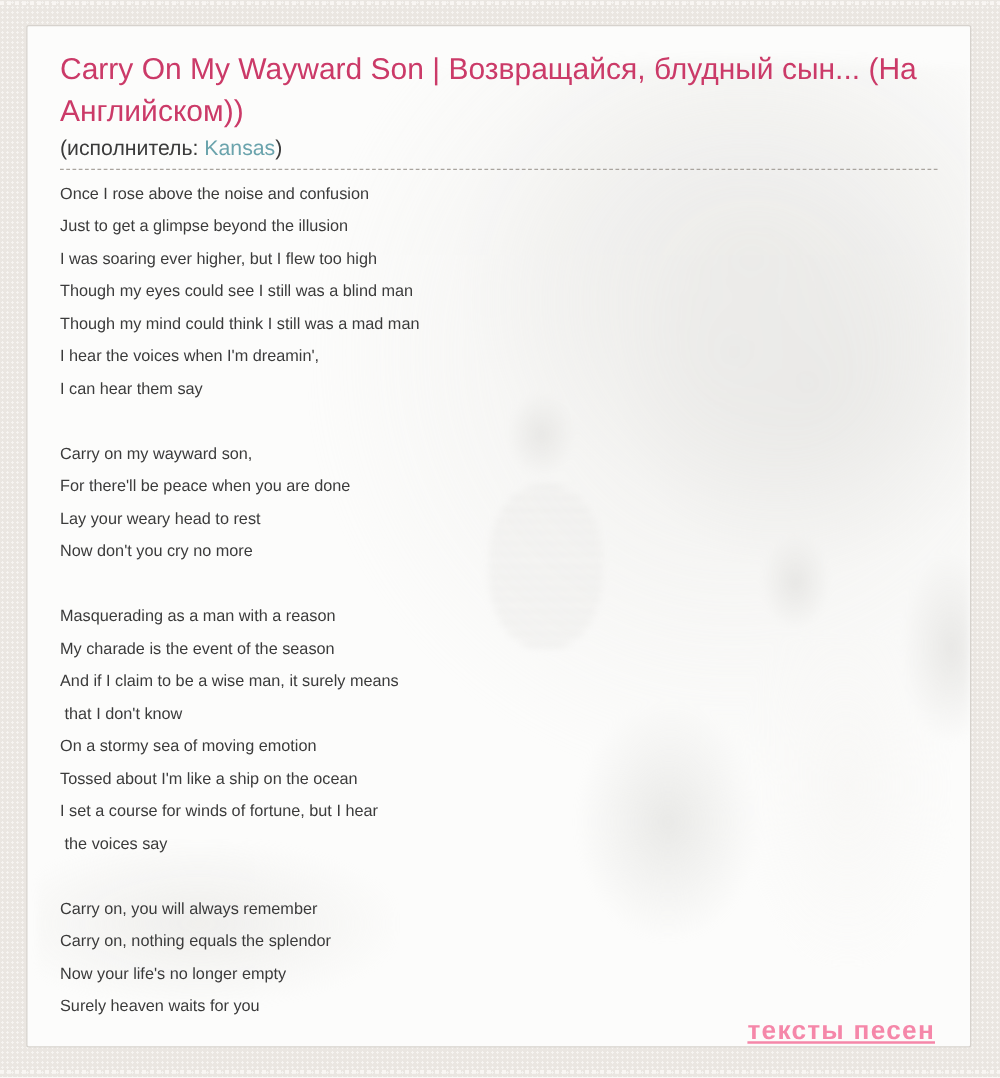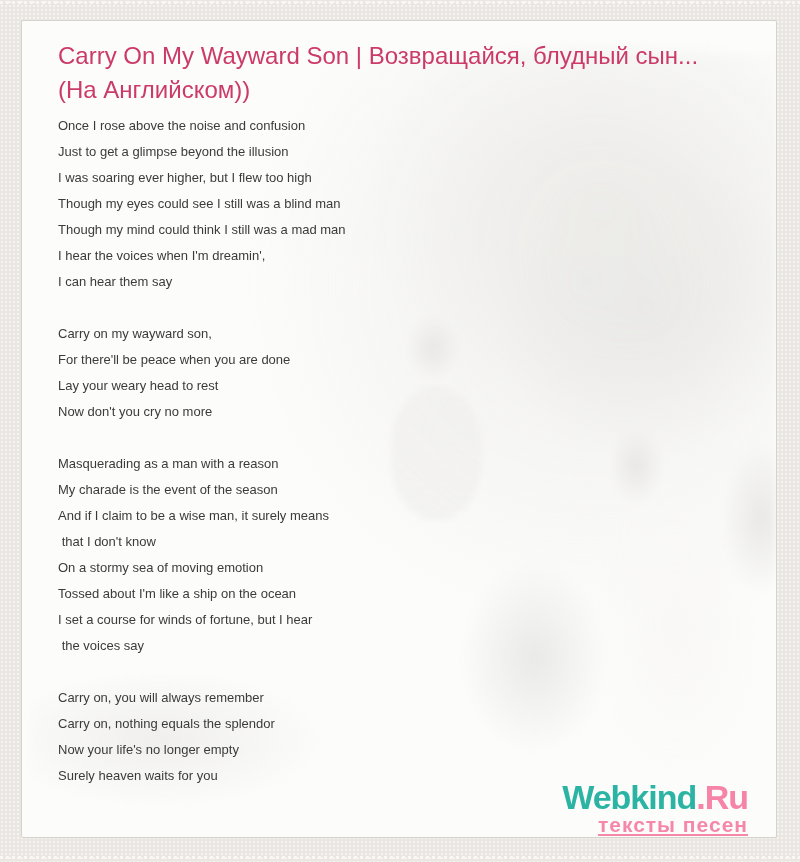--- a/index.html
+++ b/index.html
@@ -91,21 +91,21 @@
     left: 93%; top: 52%; width: 10%; height: 18%;
     background: radial-gradient(ellipse at 50% 50%, #d9d8d5 0%, rgba(217,216,213,0) 75%);
   }
   .blob.bottom-left {
     left: 1%; top: 80%; width: 38%; height: 16%;
     background: radial-gradient(ellipse at 45% 50%, #e5e4e1 0%, rgba(229,228,225,0) 75%);
   }
 
   .content {
     position: relative;
-    padding: 0 36px;
+    padding: 0 26px;
   }
   .title {
     margin: 18px 0 0 0;
     max-width: 712px;
     font-size: 24px;
     font-weight: normal;
     line-height: 34px;
     color: #cb3a68;
   }
   .artist-line {
@@ -171,20 +171,24 @@
       <div class="blob face-right"></div>
       <div class="blob white-shirt"></div>
       <div class="blob rocks"></div>
       <div class="blob right-person"></div>
       <div class="blob bottom-left"></div>
     </div>
 
     <div class="content">
       <h1 class="title">Carry On My Wayward Son | Возвращайся, блудный сын... (На Английском))</h1>
 
+      <div class="artist-line">
+        <span>(исполнитель:</span>
+        <span class="artist-link">Kansas</span><span>)</span>
+      </div>
 
       <div class="lyrics">Once I rose above the noise and confusion
 Just to get a glimpse beyond the illusion
 I was soaring ever higher, but I flew too high
 Though my eyes could see I still was a blind man
 Though my mind could think I still was a mad man
 I hear the voices when I'm dreamin',
 I can hear them say
 
 Carry on my wayward son,
@@ -201,18 +205,17 @@
 I set a course for winds of fortune, but I hear
  the voices say
 
 Carry on, you will always remember
 Carry on, nothing equals the splendor
 Now your life's no longer empty
 Surely heaven waits for you</div>
     </div>
 
     <div class="logo">
-      <div class="brand"><span class="main">Webkind</span><span class="suffix">.Ru</span></div>
       <div class="tagline">тексты песен</div>
     </div>
 
   </div>
 </div>
 
 </body></html>

